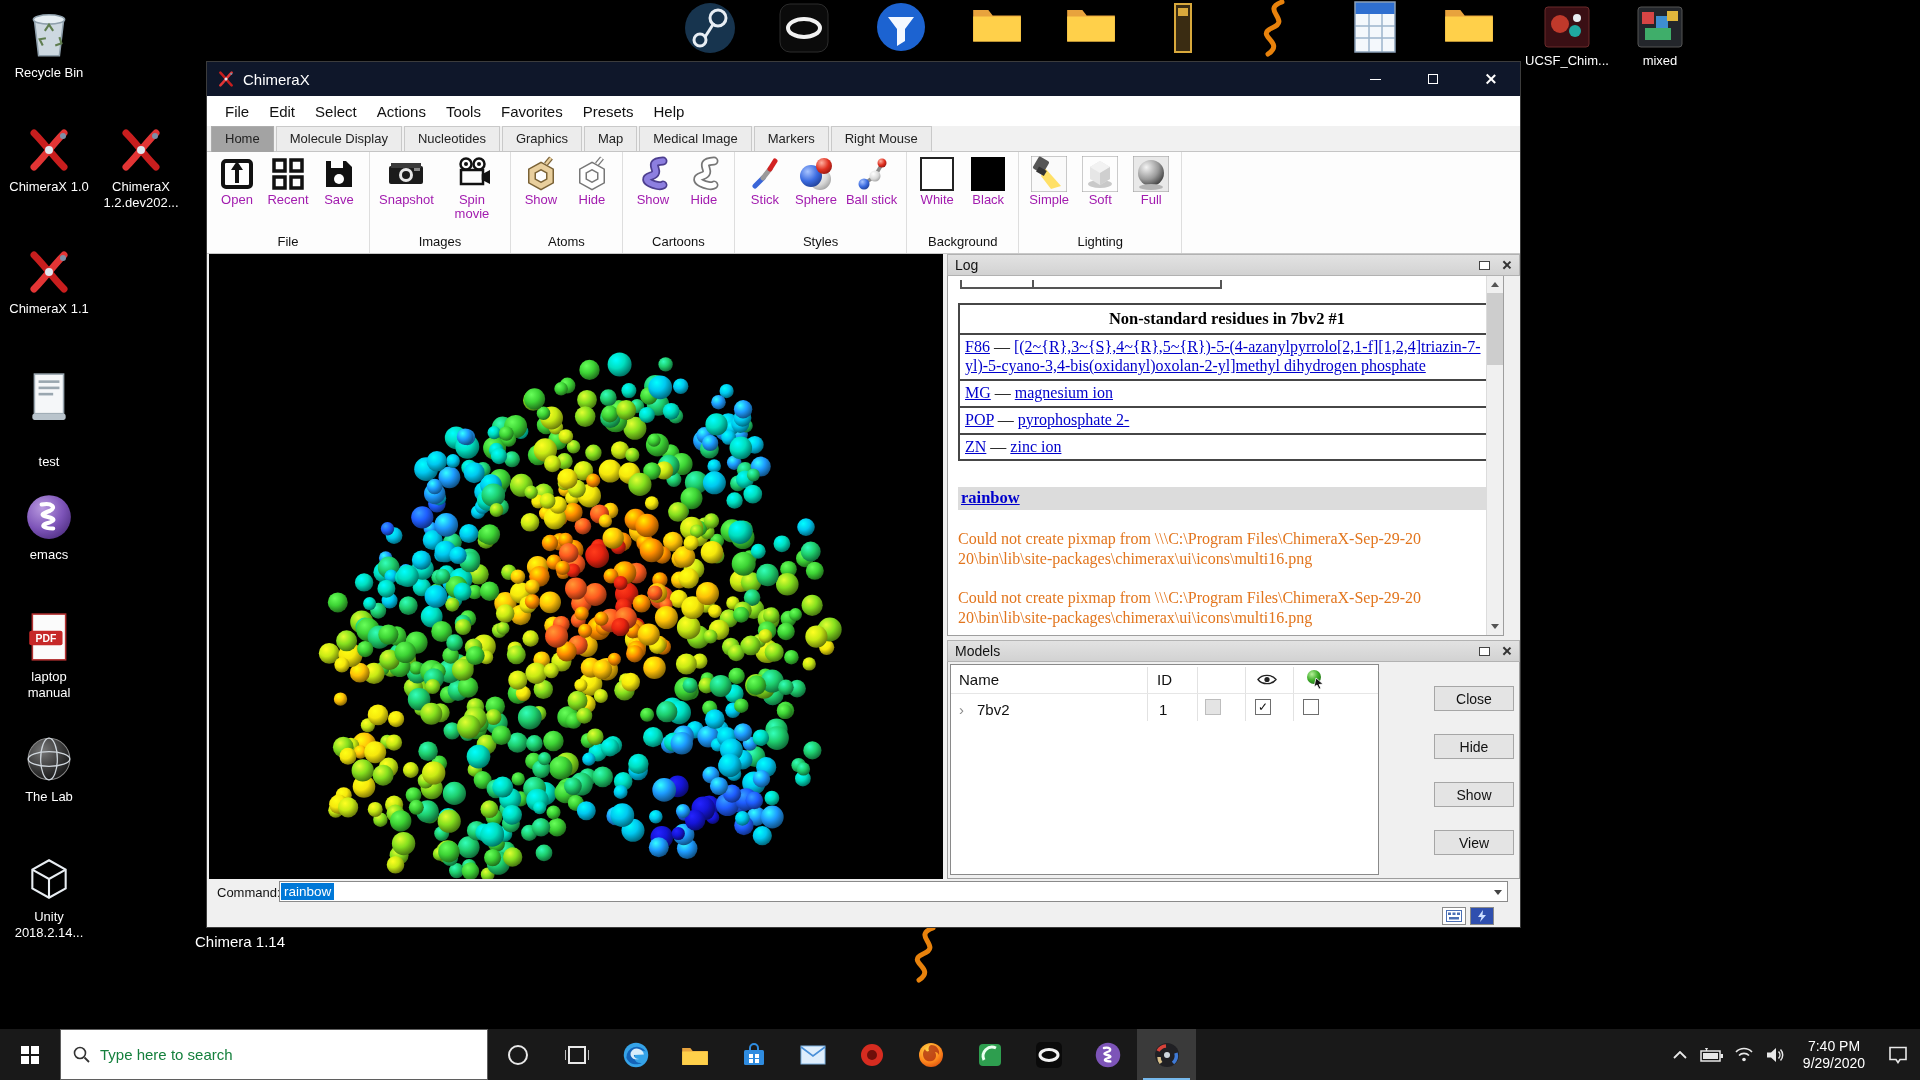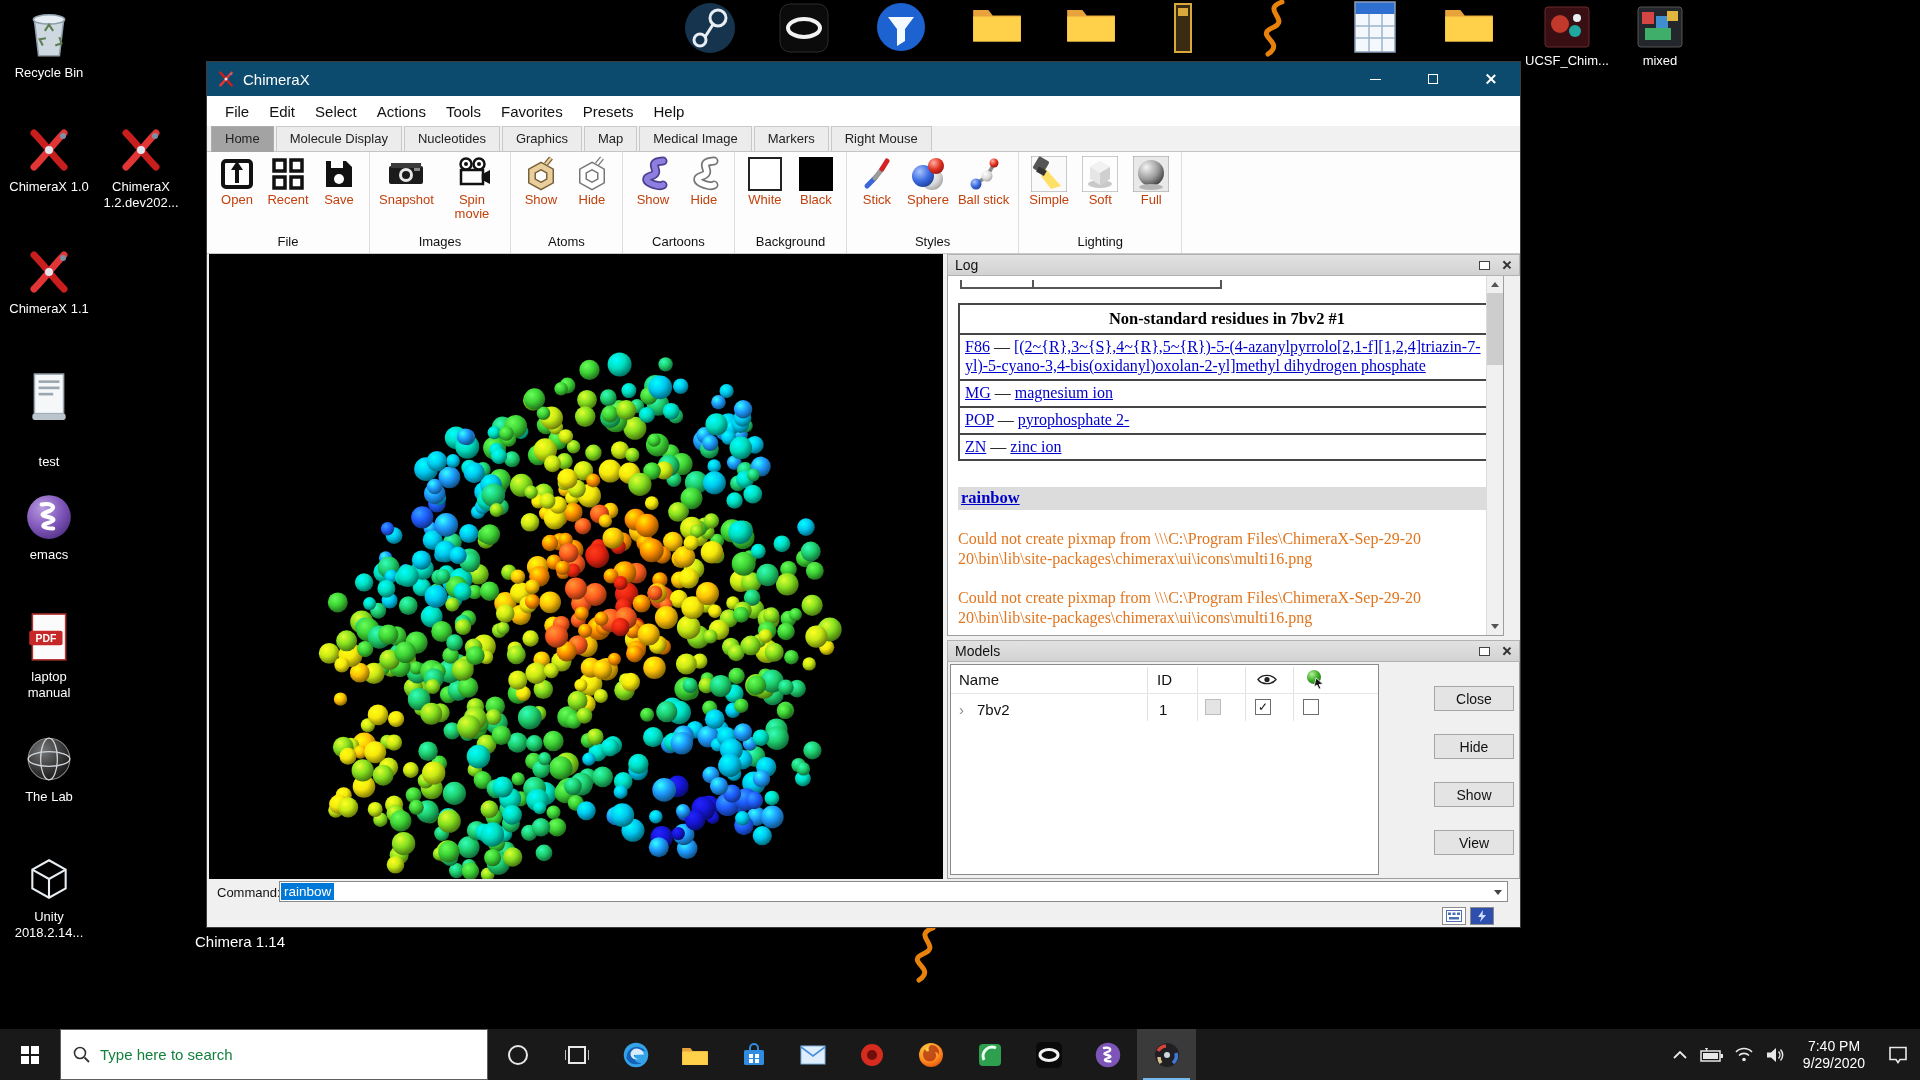--- a/index.html
+++ b/index.html
@@ -7,21 +7,21 @@
   body { background:#000; font-family:"Liberation Sans",sans-serif; overflow:hidden; position:relative; }
   .abs { position:absolute; }
 
   
   .dicon { position:absolute; width:90px; display:flex; flex-direction:column; align-items:center; gap:5px; cursor:default; }
   .dlabel { color:#fff; font-size:13px; text-align:center; text-shadow:1px 1px 2px #000, 0 0 3px #000; line-height:1.25; }
   .ticon { position:absolute; top:0; }
 
   
   #cx-window { position:absolute; left:206px; top:61px; width:1315px; height:867px; background:#f0f0f0; border:1px solid #3c3c3c; z-index:10; }
-  #cx-titlebar { position:absolute; left:0; top:0; right:0; height:34px; background:#0c4a6e; display:flex; align-items:center; color:#fff; }
+  #cx-titlebar { position:absolute; left:0; top:0; right:0; height:34px; background:#0f172a; display:flex; align-items:center; color:#fff; }
   #cx-titlebar .t-icon { margin-left:10px; }
   #cx-titlebar .t-text { margin-left:8px; font-size:15px; }
   .winbtns { position:absolute; right:0; top:0; height:34px; display:flex; }
   .winbtn { width:58px; height:34px; display:flex; align-items:center; justify-content:center; }
   .glyph-min { width:11px; height:1px; background:#fff; }
   .glyph-max { width:10px; height:10px; border:1px solid #fff; }
   .glyph-close { position:relative; width:12px; height:12px; }
   .glyph-close::before,.glyph-close::after { content:""; position:absolute; left:5px; top:0; width:1.5px; height:12px; background:#fff; }
   .glyph-close::before { transform:rotate(45deg); } .glyph-close::after { transform:rotate(-45deg); }
 
@@ -30,21 +30,21 @@
 
   #cx-tabs { position:absolute; left:0; top:64px; right:0; height:26px; background:#f1f1f1; border-bottom:1px solid #c5c5c5; display:flex; align-items:flex-end; padding-left:4px; }
   .tab { font-size:13px; color:#222; padding:4px 13px 5px; border:1px solid #c9c9c9; border-bottom:none; background:#ececec; margin-right:2px; }
   .tab.active { background:#a3a3a3; border-color:#adadad; position:relative; top:1px; padding-bottom:6px; }
 
   #cx-toolbar { position:absolute; left:0; top:90px; right:0; height:102px; background:#fdfdfd; border-bottom:1px solid #c8c8c8; display:flex; }
   .tgroup { display:flex; flex-direction:column; border-right:1px solid #dedede; padding:3px 9px 0; }
   .tbtn-row { display:flex; gap:9px; align-items:flex-start; flex:1; }
   .tbtn { display:flex; flex-direction:column; align-items:center; min-width:42px; }
   .tbtn .ic { width:38px; height:38px; display:flex; align-items:center; justify-content:center; }
-  .tbtn .lbl { font-size:13px; color:#c2410c; text-align:center; line-height:1.05; max-width:58px; }
+  .tbtn .lbl { font-size:13px; color:#a21caf; text-align:center; line-height:1.05; max-width:58px; }
   .gname { text-align:center; font-size:13px; color:#111; padding:1px 0 4px; }
 
   #viewport { position:absolute; left:2px; top:192px; width:734px; height:625px; background:#000; }
 
   #panels { position:absolute; left:740px; top:192px; width:573px; height:625px; }
   .panel-hdr { position:absolute; left:0; right:0; height:22px; background:linear-gradient(#e2e2e2,#d2d2d2); border:1px solid #b2b2b2; display:flex; align-items:center; font-size:14px; color:#111; padding-left:7px; }
   .panel-hdr .sp { flex:1; }
   .hdr-btn { width:18px; height:16px; display:flex; align-items:center; justify-content:center; margin-right:4px; }
   .float-glyph { width:11px; height:9px; border:1px solid #444; background:#fff; }
   .x-glyph { position:relative; width:10px; height:10px; }
@@ -460,38 +460,20 @@
           <div class="ic">
               <svg width="34" height="36" viewBox="0 0 34 36">
             <path d="M27 5 C8 6, 28 16, 15 20 C2 24, 22 32, 27 29" fill="none" stroke="#777" stroke-width="9" stroke-linecap="round"></path>
             <path d="M27 5 C8 6, 28 16, 15 20 C2 24, 22 32, 27 29" fill="none" stroke="#fff" stroke-width="5.5" stroke-linecap="round"></path>
           </svg>
             </div>
           <div class="lbl">Hide</div>
         </div>
       </div>
       <div class="gname">Cartoons</div>
-    </div>
-
-    <div class="tgroup">
-      <div class="tbtn-row">
-        <div class="tbtn">
-          <div class="ic">
-              <div style="width:34px;height:34px;background:#fff;border:2px solid #222;"></div>
-            </div>
-          <div class="lbl">White</div>
-        </div>
-        <div class="tbtn">
-          <div class="ic">
-              <div style="width:34px;height:34px;background:#000;"></div>
-            </div>
-          <div class="lbl">Black</div>
-        </div>
-      </div>
-      <div class="gname">Background</div>
     </div>
 
     <div class="tgroup">
       <div class="tbtn-row">
         <div class="tbtn">
           <div class="ic">
               <svg width="32" height="36" viewBox="0 0 32 36">
             <line x1="6" y1="30" x2="14" y2="22" stroke="#3a66d8" stroke-width="5" stroke-linecap="round"></line>
             <line x1="14" y1="22" x2="21" y2="13" stroke="#9a9a9a" stroke-width="5" stroke-linecap="round"></line>
             <line x1="21" y1="13" x2="26" y2="5" stroke="#d32222" stroke-width="5" stroke-linecap="round"></line>
@@ -533,20 +515,38 @@
             <line x1="20" y1="20" x2="27" y2="8" stroke="#8a8a8a" stroke-width="3.5"></line>
             <circle cx="9" cy="28" r="5.5" fill="url(#spb)"></circle>
             <circle cx="20" cy="20" r="5.5" fill="url(#spw)"></circle>
             <circle cx="27" cy="7" r="4.5" fill="url(#spr)"></circle>
           </svg>
             </div>
           <div class="lbl">Ball stick</div>
         </div>
       </div>
       <div class="gname">Styles</div>
+    </div>
+
+    <div class="tgroup">
+      <div class="tbtn-row">
+        <div class="tbtn">
+          <div class="ic">
+              <div style="width:34px;height:34px;background:#fff;border:2px solid #222;"></div>
+            </div>
+          <div class="lbl">White</div>
+        </div>
+        <div class="tbtn">
+          <div class="ic">
+              <div style="width:34px;height:34px;background:#000;"></div>
+            </div>
+          <div class="lbl">Black</div>
+        </div>
+      </div>
+      <div class="gname">Background</div>
     </div>
 
     <div class="tgroup">
       <div class="tbtn-row">
         <div class="tbtn">
           <div class="ic">
               <svg width="36" height="36" viewBox="0 0 36 36">
             <rect x="0" y="0" width="36" height="36" fill="#fafafa" stroke="#999"></rect>
             <polygon points="14,12 30,30 20,33 10,20" fill="#ffe066"></polygon>
             <rect x="4" y="2" width="12" height="14" rx="2" fill="#555" transform="rotate(30 10 9)"></rect>

